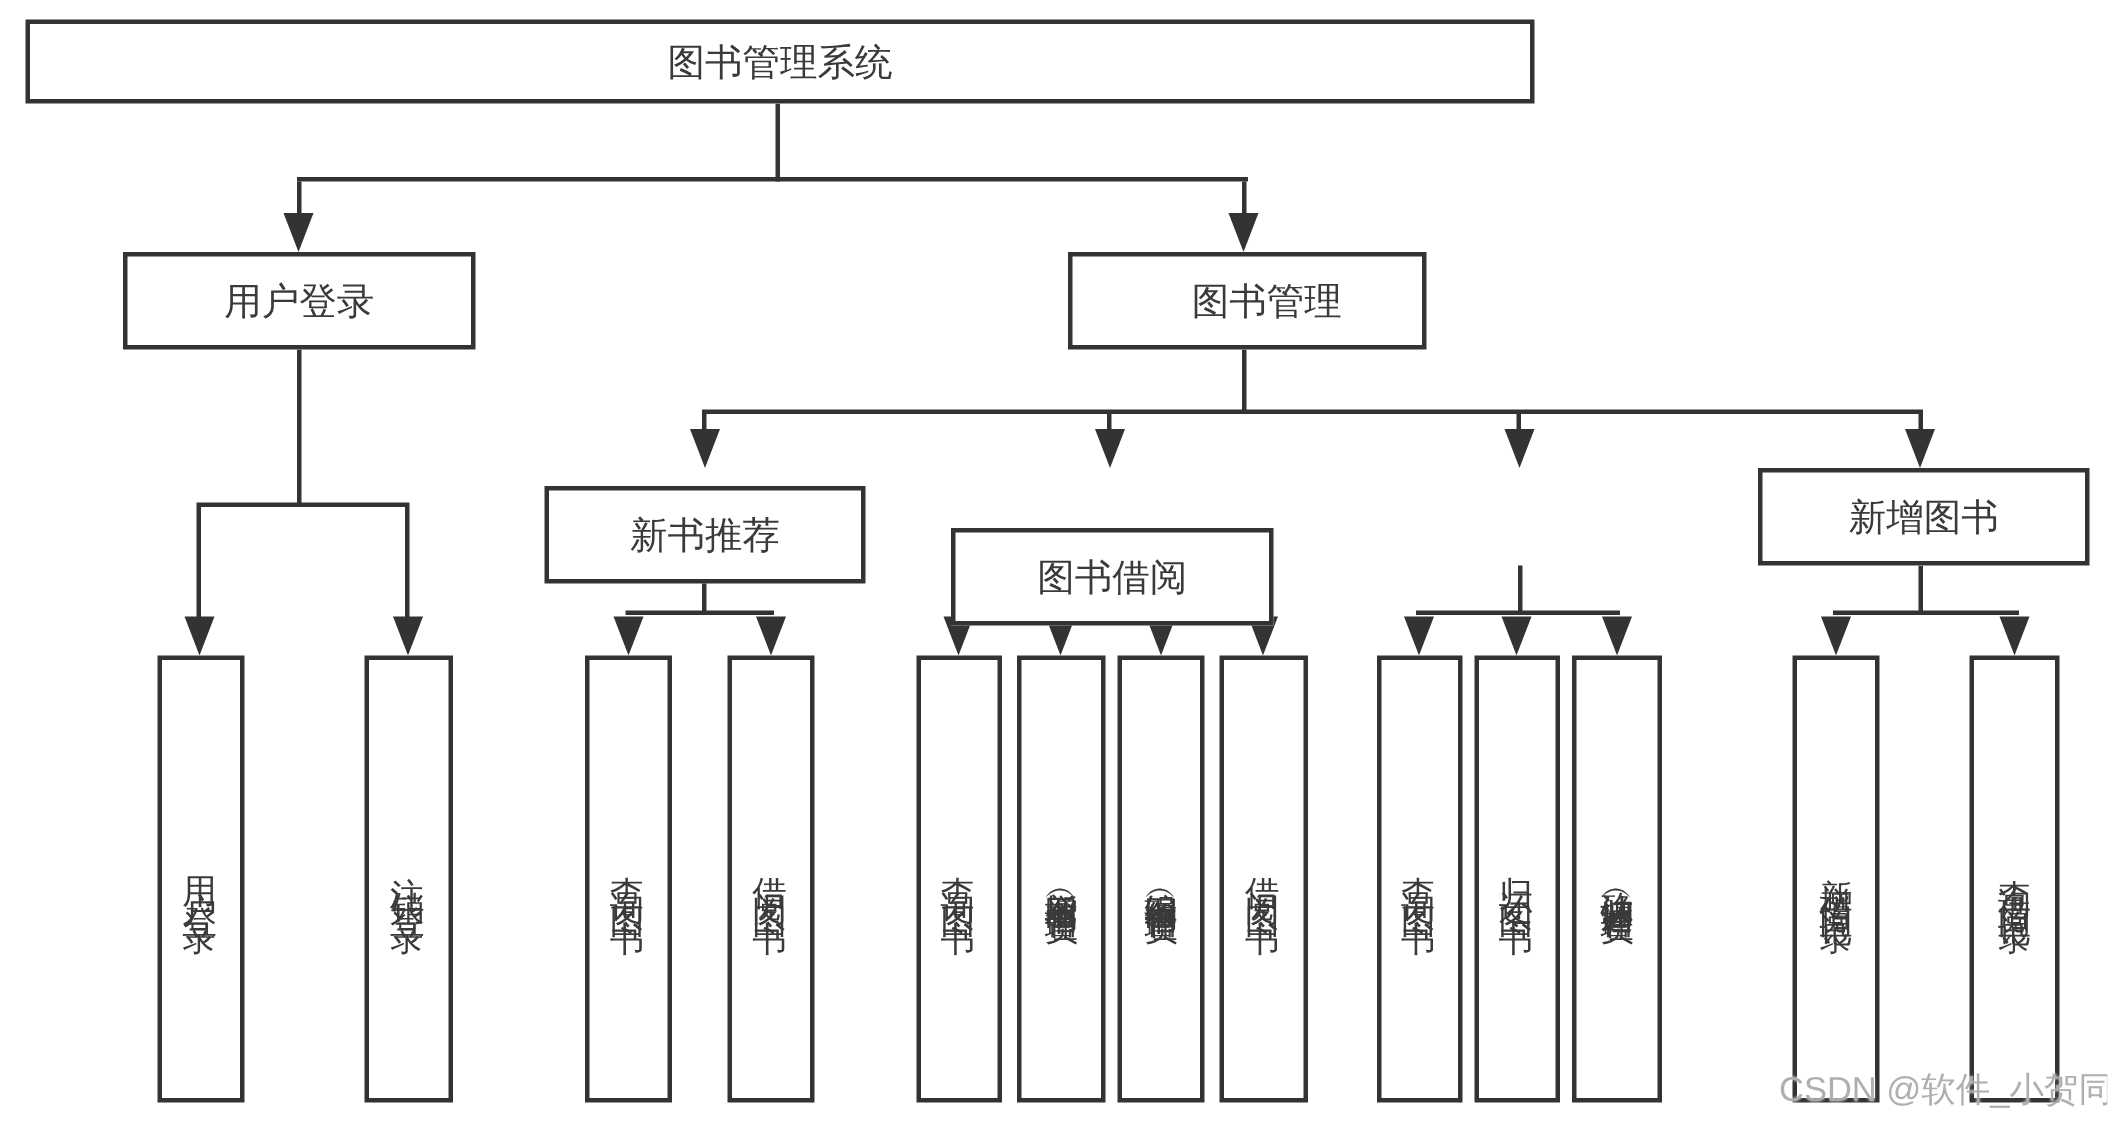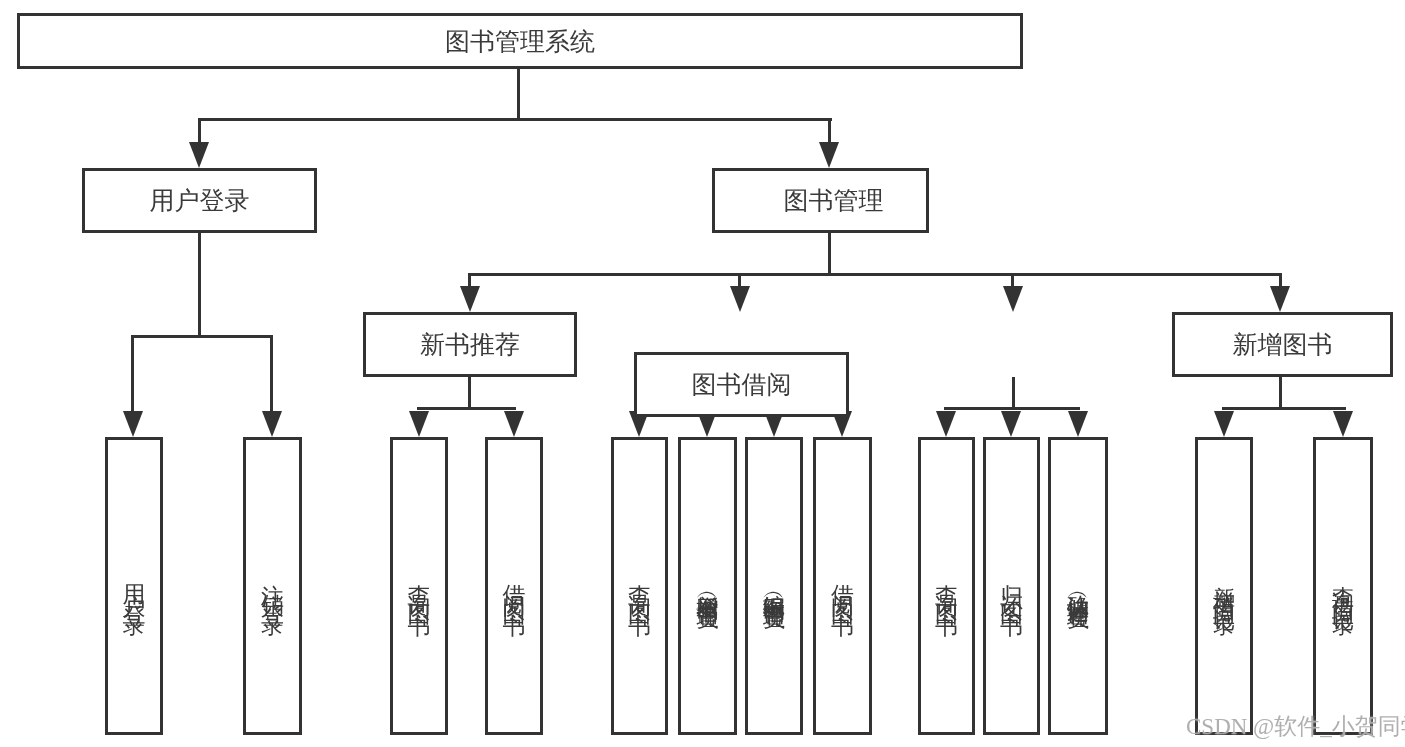--- a/index.html
+++ b/index.html
@@ -1,20 +1,20 @@
 <!DOCTYPE html>
 <html><head>
 <meta charset="utf-8">
 <style>
   html,body{margin:0;padding:0;background:#ffffff;}
   #canvas{
     position:relative;
     width:1405px;height:747px;
     background:#ffffff;
-    font-family:Liberation Serif, serif;
+    font-family:Liberation Sans, sans-serif;
     overflow:hidden;
   }
   .box{
     position:absolute;
     box-sizing:border-box;
     border:3px solid #333333;
     background:#ffffff;
     display:flex;align-items:center;justify-content:center;
     font-size:25px;color:#3a3a3a;
     text-align:center;
@@ -55,23 +55,23 @@
   }
 </style>
 </head>
 <body>
 
 <div id="canvas">
 
   <div class="box" style="left:17px;top:13px;width:1006px;height:56px;">图书管理系统</div>
 
   <div class="box" style="left:82px;top:168px;width:235px;height:65px;">用户登录</div>
-  <div class="box" style="left:712px;top:168px;width:217px;height:65px;padding-left:26px;">图书管理</div>
+  <div class="box" style="left:712px;top:168px;width:239px;height:65px;padding-left:26px;">图书管理</div>
 
-  <div class="box" style="left:363px;top:312px;width:214px;height:65px;">新书推荐</div>
+  <div class="box" style="left:363px;top:324px;width:214px;height:65px;">新书推荐</div>
   <div class="box" style="left:634px;top:312px;width:215px;height:65px;margin-top:40px;">图书借阅</div>
   <div class="box" style="left:1172px;top:312px;width:221px;height:65px;">新增图书</div>
 
   <div class="vbox" style="left:105px;top:437px;width:58px;height:298px;">用户登录</div>
   <div class="vbox" style="left:243px;top:437px;width:59px;height:298px;">注销登录</div>
 
   <div class="vbox" style="left:390px;top:437px;width:58px;height:298px;">查询图书</div>
   <div class="vbox" style="left:485px;top:437px;width:58px;height:298px;">借阅图书</div>
 
   <div class="vbox" style="left:611px;top:437px;width:57px;height:298px;">查询图书</div>

